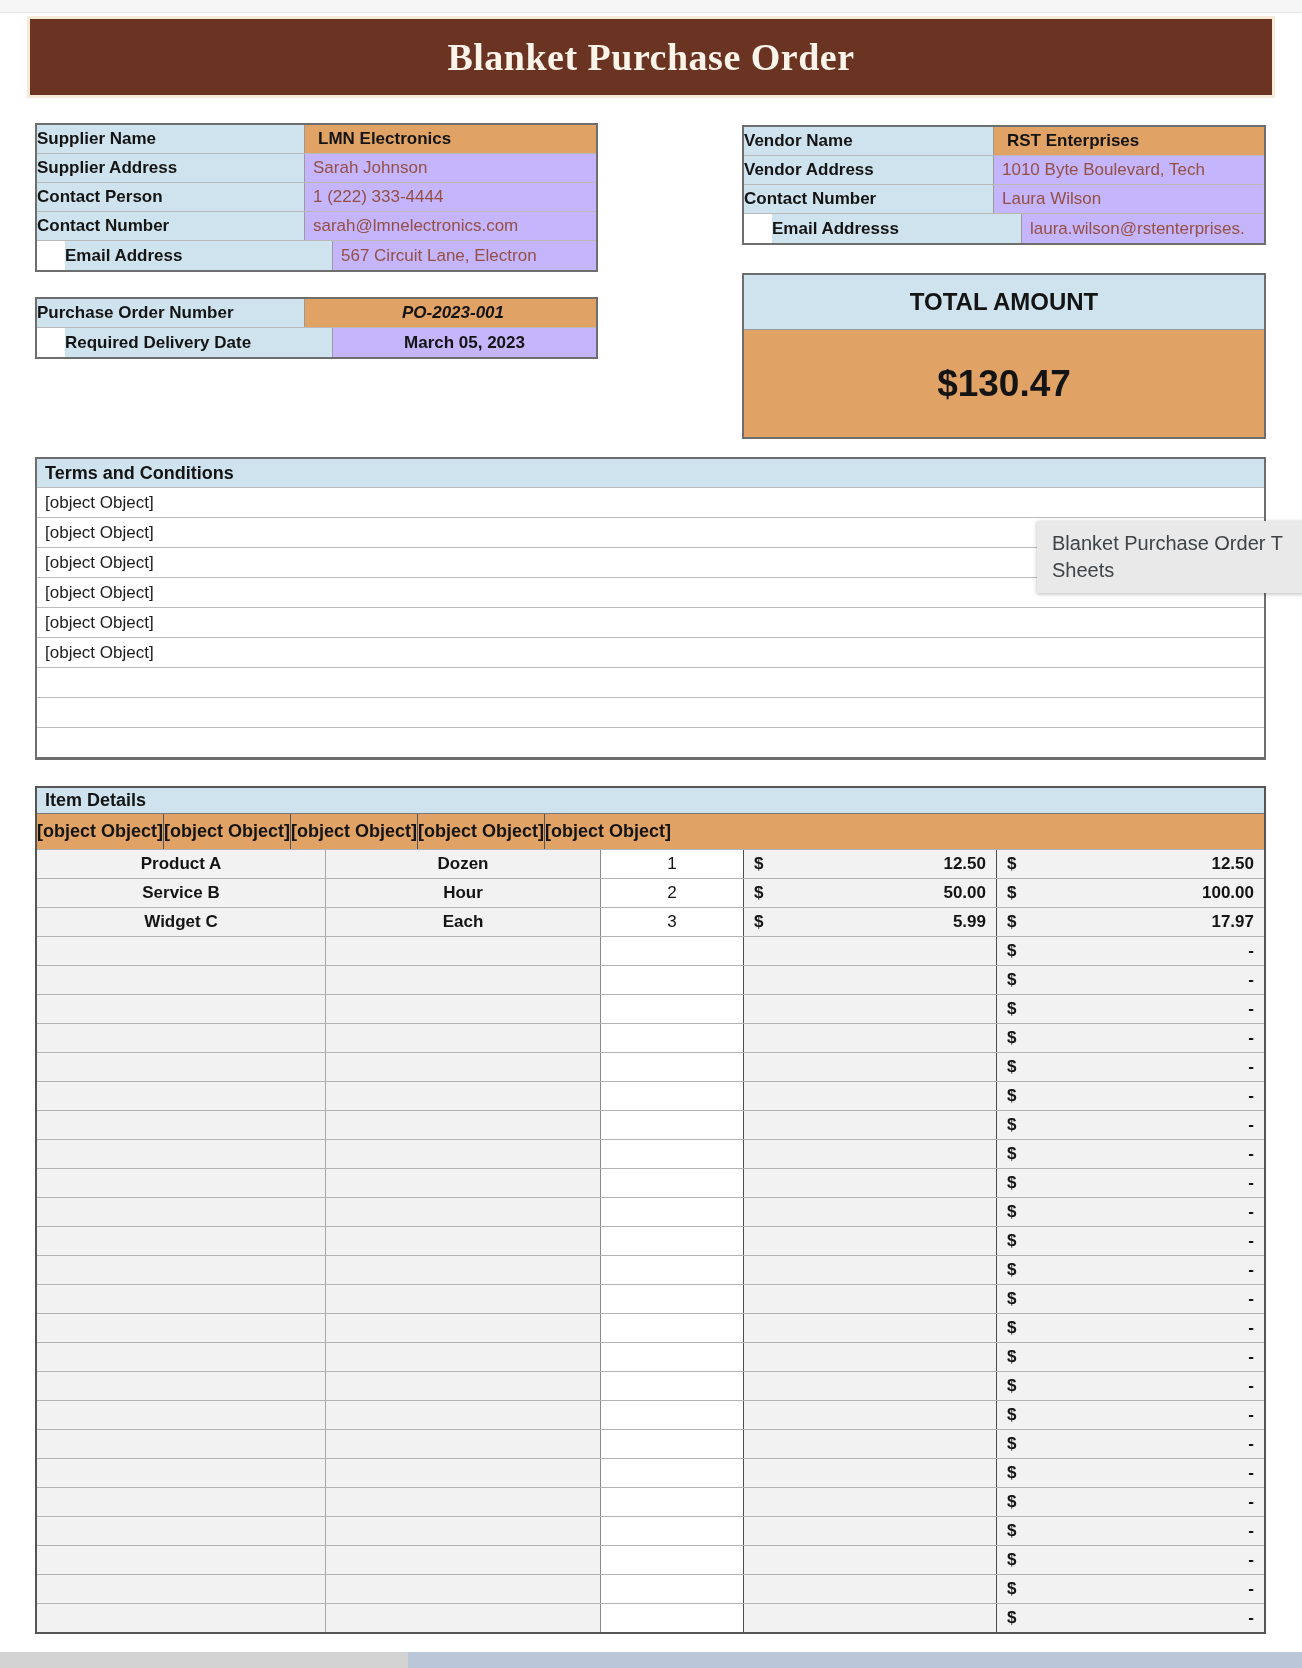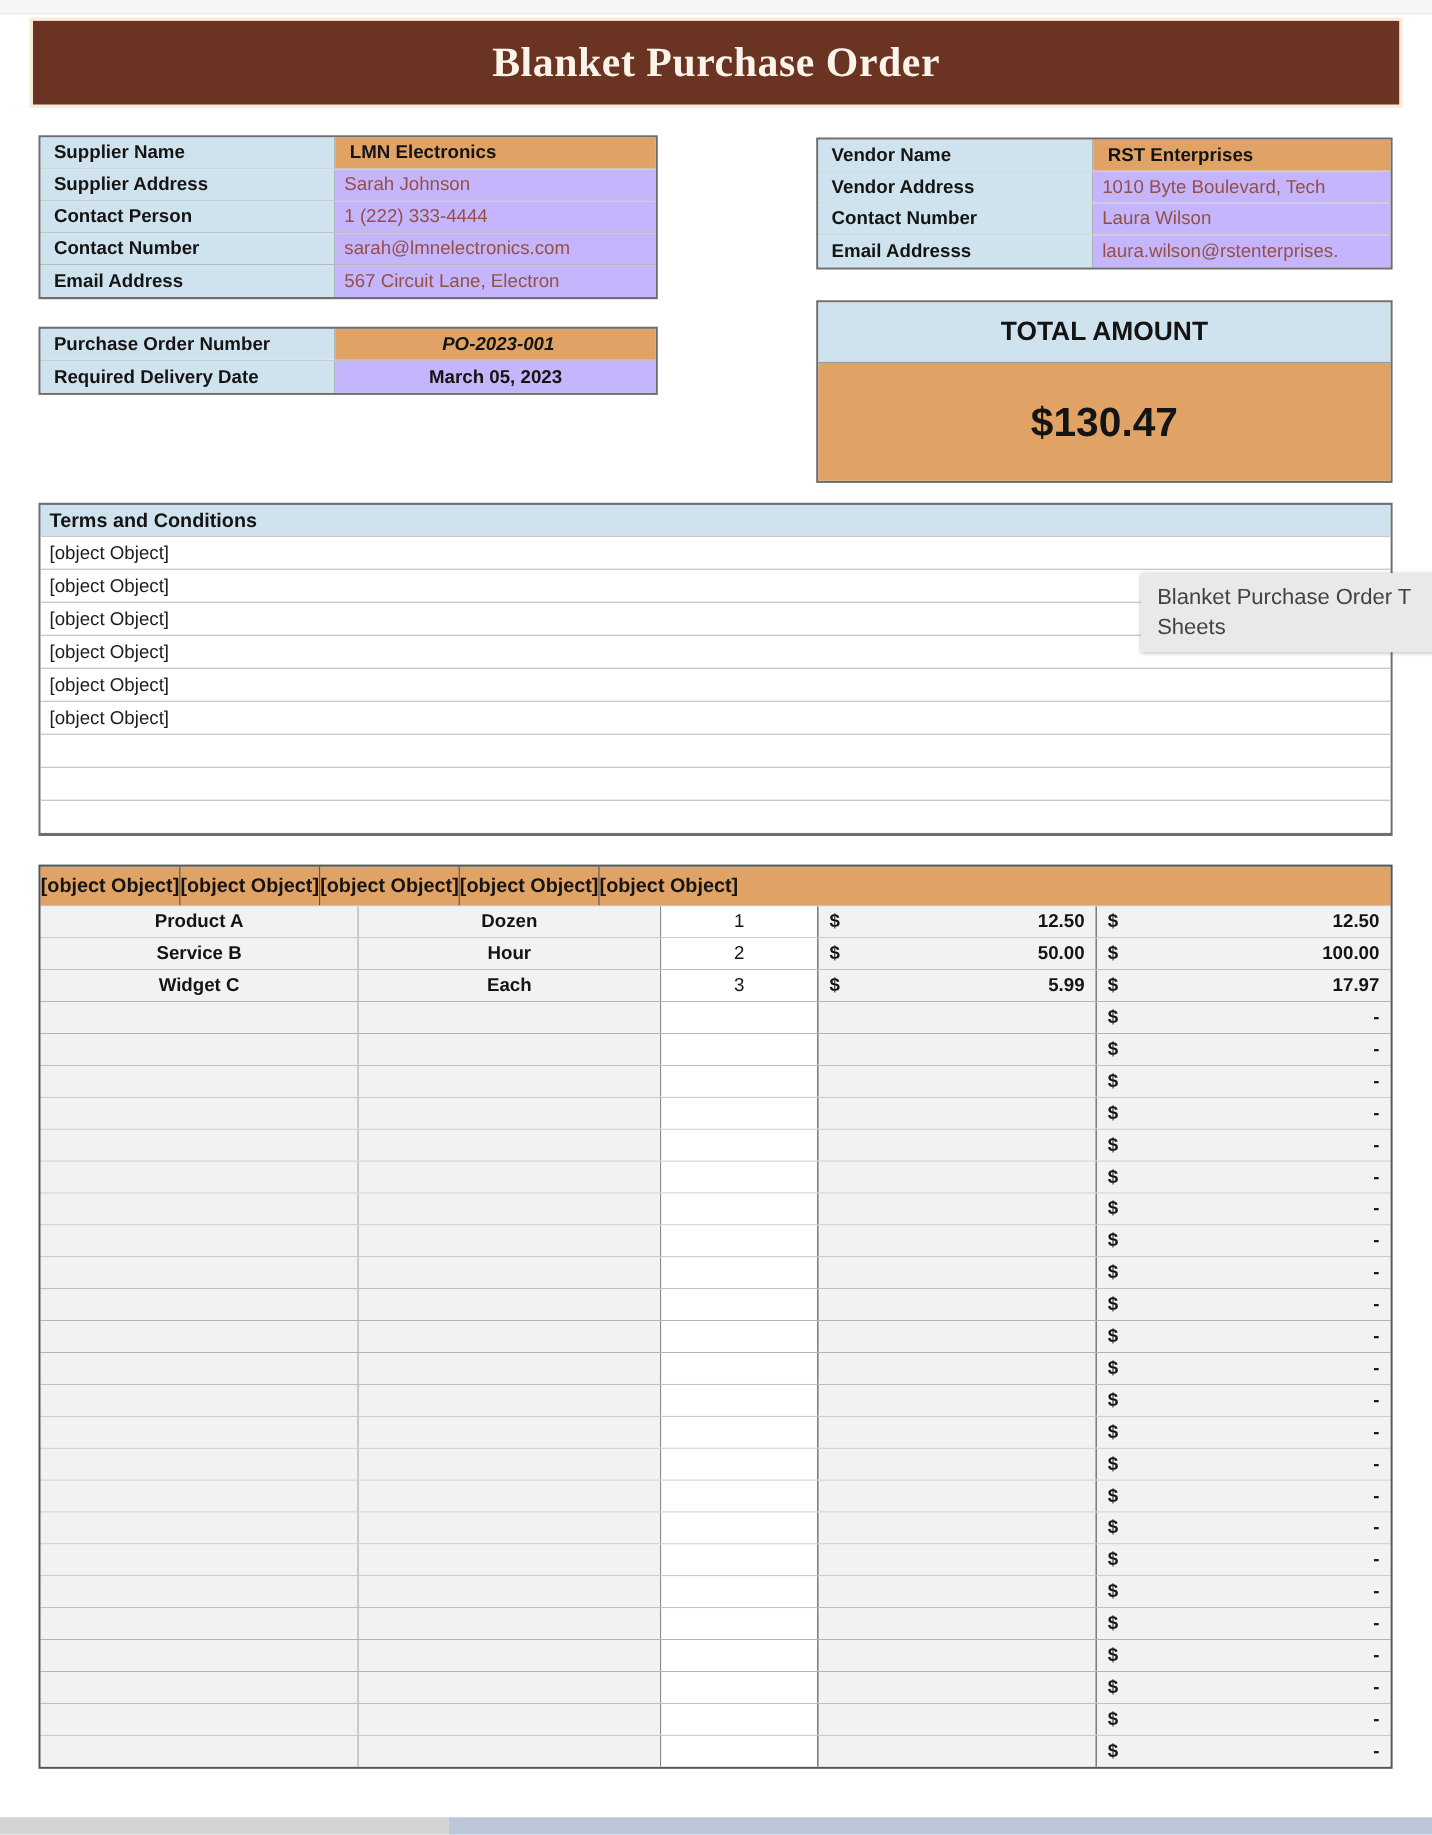--- a/index.html
+++ b/index.html
@@ -10,22 +10,22 @@
   .top-strip{position:absolute;left:0;top:0;width:1302px;height:12px;background:#f6f6f6;border-bottom:1px solid #e7e7e7;}
 
   
   .title-wrap{position:absolute;left:27px;top:16px;width:1248px;background:#f6ead9;padding:3px;box-sizing:border-box;}
   .title-bar{background:#6b3322;height:76px;display:flex;align-items:center;justify-content:center;}
   .title-bar h1{margin:0;font-family:"Liberation Serif",serif;font-weight:bold;font-size:38px;color:#fbf4ea;letter-spacing:.5px;}
 
   
   .info-table{position:absolute;border:2px solid #6e6e6e;box-sizing:border-box;background:#fff;}
   .info-row{display:flex;height:29px;border-bottom:1px solid #b9b9b9;box-sizing:border-box;}
-  .info-row:last-child{border-bottom:none;}
-  .info-label{background:#cfe3ee;font-weight:bold;color:#141414;font-size:17px;display:flex;align-items:center;padding-left:12px;box-sizing:border-box;border-right:1px solid #9a9a9a;flex:0 0 auto;}
+  .info-row:last-child{border-bottom:none;margin-left:28px;}
+  .info-label{background:#cfe3ee;font-weight:bold;color:#141414;font-size:17px;display:flex;align-items:center;padding-left:0;box-sizing:border-box;border-right:1px solid #9a9a9a;flex:0 0 auto;}
   .info-value{background:#c4b5fd;color:#954f44;font-size:17px;display:flex;align-items:center;padding:0 8px;box-sizing:border-box;flex:1;white-space:nowrap;overflow:hidden;}
   .info-row.hl .info-value{background:#e0a265;color:#141414;font-weight:bold;padding-left:13px;}
   #supplier-table{left:35px;top:123px;width:563px;}
   #supplier-table .info-label{width:268px;}
   #vendor-table{left:742px;top:125px;width:524px;}
   #vendor-table .info-label{width:250px;}
   #po-table{left:35px;top:297px;width:563px;}
   #po-table .info-label{width:268px;}
   #po-table .info-value{justify-content:center;color:#141414;font-weight:bold;}
   #po-table .info-row.hl .info-value{color:#141414;font-style:italic;}
@@ -149,20 +149,21 @@
       </div>
     <div>
 
     <div class="terms-row"></div>
         <div class="terms-row"></div>
         <div class="terms-row"></div>
       </div>
   </div>
 
   <div class="items">
+    <div class="items-title">Item Details</div>
     <div class="items-head">
 
     <div class="hcell">[object Object]</div>
         <div class="hcell">[object Object]</div>
         <div class="hcell">[object Object]</div>
         <div class="hcell">[object Object]</div>
         <div class="hcell">[object Object]</div>
       </div>
     <div>
 

